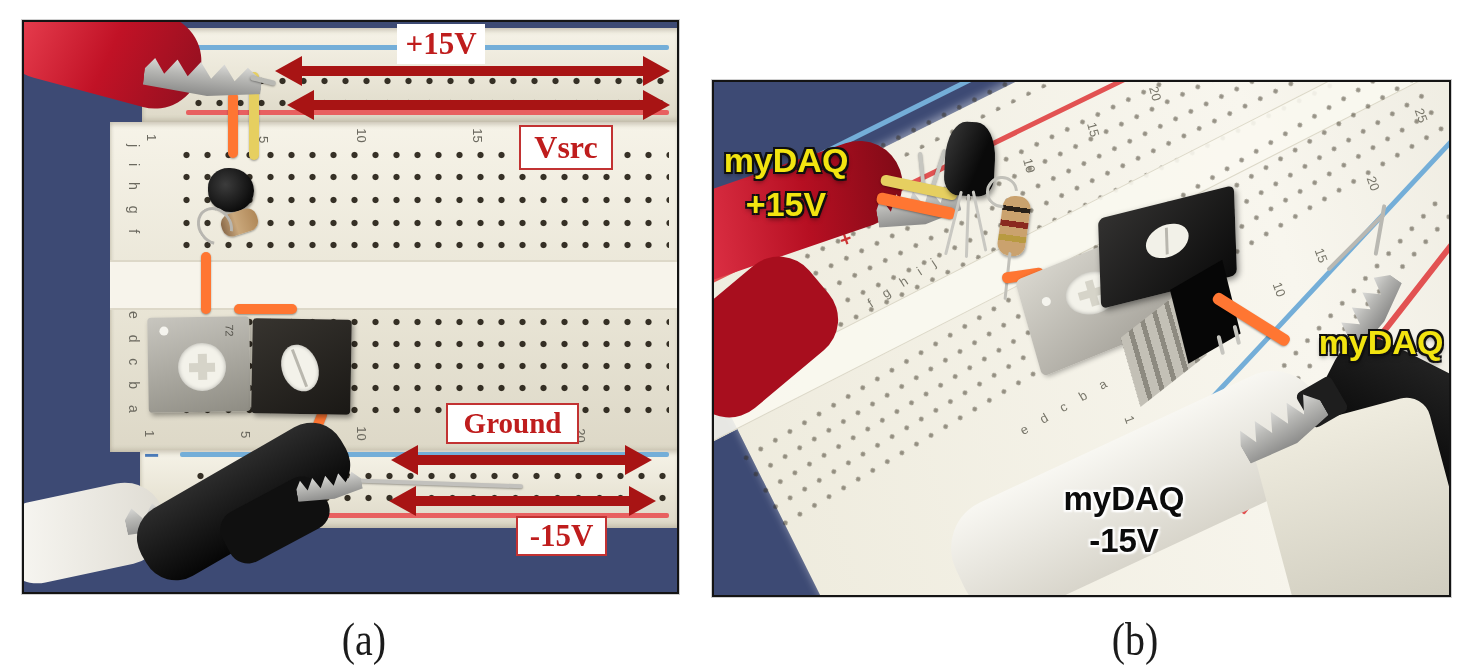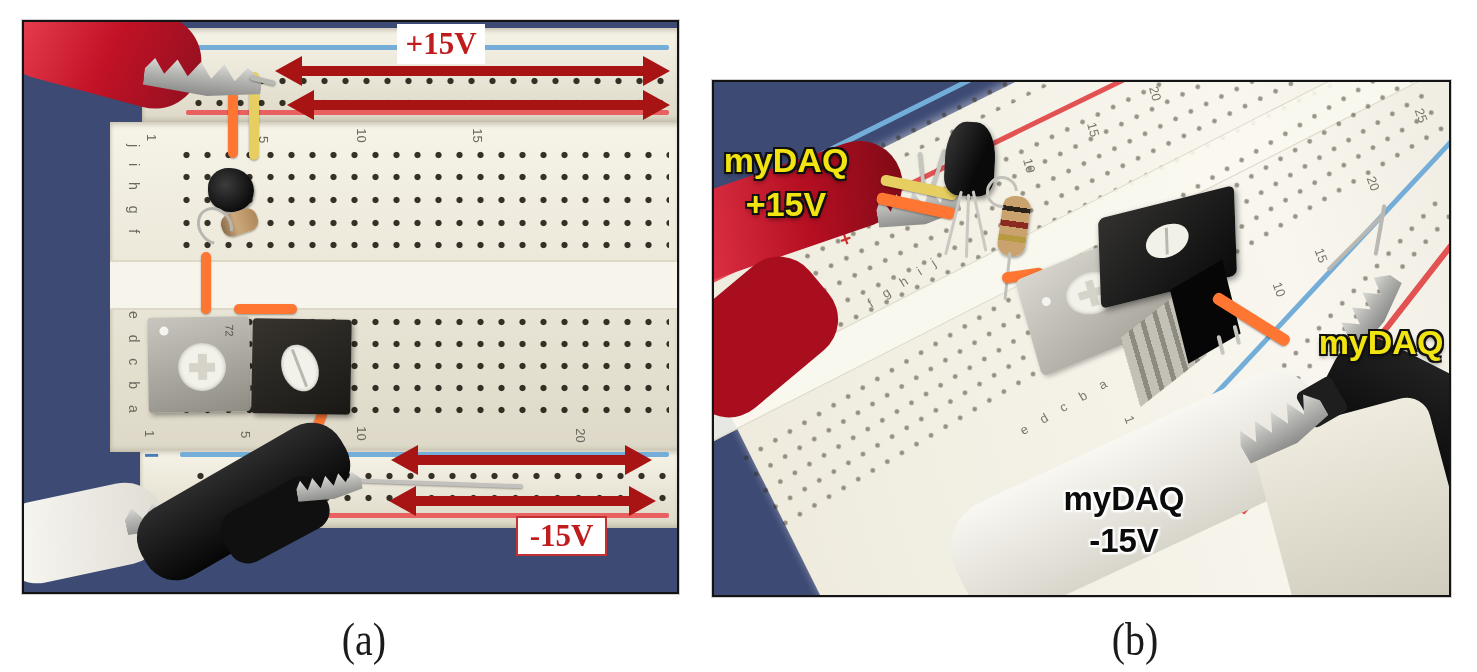--- a/index.html
+++ b/index.html
@@ -126,20 +126,22 @@
     <div class="cable" style="left:-28px;top:470px;width:170px;height:82px;transform:rotate(-12deg);background:linear-gradient(100deg,#fbfaf6,#dedbd2);border-radius:40px;"></div>
     <div class="clip" style="left:100px;top:468px;width:112px;height:42px;transform:rotate(-12deg);"></div>
 
     <div class="cable" style="left:120px;top:498px;width:230px;height:78px;transform:rotate(-30deg);transform-origin:0 50%;background:linear-gradient(#2c2c2c,#060606);border-radius:34px;"></div>
     <div class="cable" style="left:196px;top:470px;width:110px;height:56px;transform:rotate(-28deg);background:#101010;border-radius:20px;"></div>
     <div class="clip" style="left:272px;top:447px;width:66px;height:34px;transform:rotate(-10deg);"></div>
 
     <div class="rlabel" style="left:373px;top:2px;width:88px;height:40px;font-size:31px;line-height:40px;">+15V</div>
     <div class="dblarrow" style="left:278px;top:44px;width:341px;"></div>
     <div class="dblarrow" style="left:290px;top:78px;width:329px;"></div>
+    <div class="rlabel bordered" style="left:495px;top:103px;width:90px;height:41px;font-size:32px;line-height:41px;">Vsrc</div>
+    <div class="rlabel bordered" style="left:422px;top:381px;width:129px;height:37px;font-size:29px;line-height:37px;">Ground</div>
     <div class="dblarrow" style="left:394px;top:433px;width:207px;"></div>
     <div class="dblarrow" style="left:392px;top:474px;width:213px;"></div>
     <div class="rlabel bordered" style="left:492px;top:494px;width:87px;height:36px;font-size:31px;line-height:36px;">-15V</div>
   </section>
 
   <section class="panel" id="panel-b">
 
     <div class="abs" style="left:-60px;top:180px;width:1250px;height:700px;transform-origin:0 0;transform:rotate(-26.5deg);background:linear-gradient(100deg,#eeebdd,#f8f6ee 45%,#d9d5c5);border-radius:10px;box-shadow:0 -4px 8px rgba(255,255,255,.4);"></div>
 
     <div class="hline" style="left:-10px;top:128px;width:470px;height:5px;background:var(--rail_blue);transform-origin:0 50%;transform:rotate(-26.5deg);"></div>

